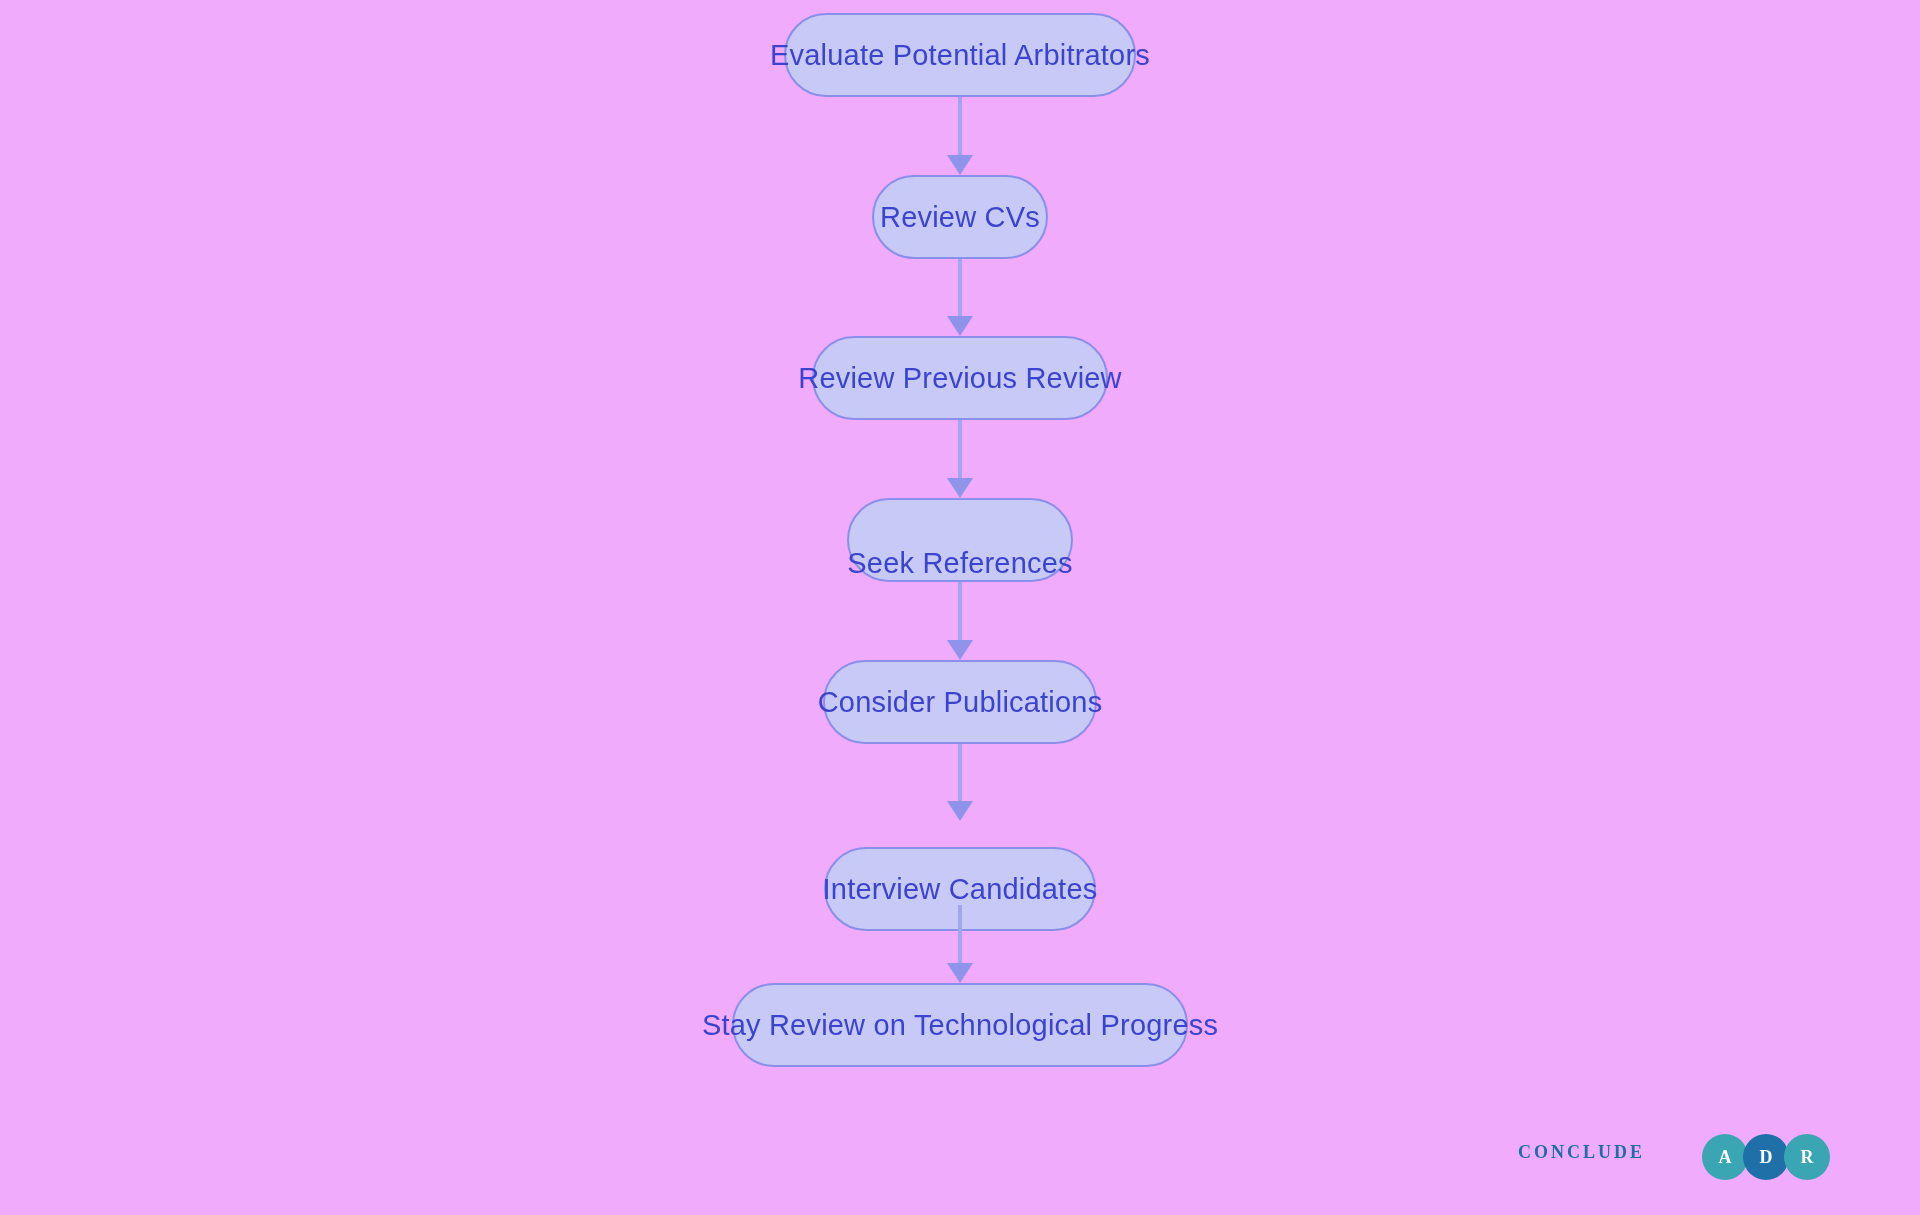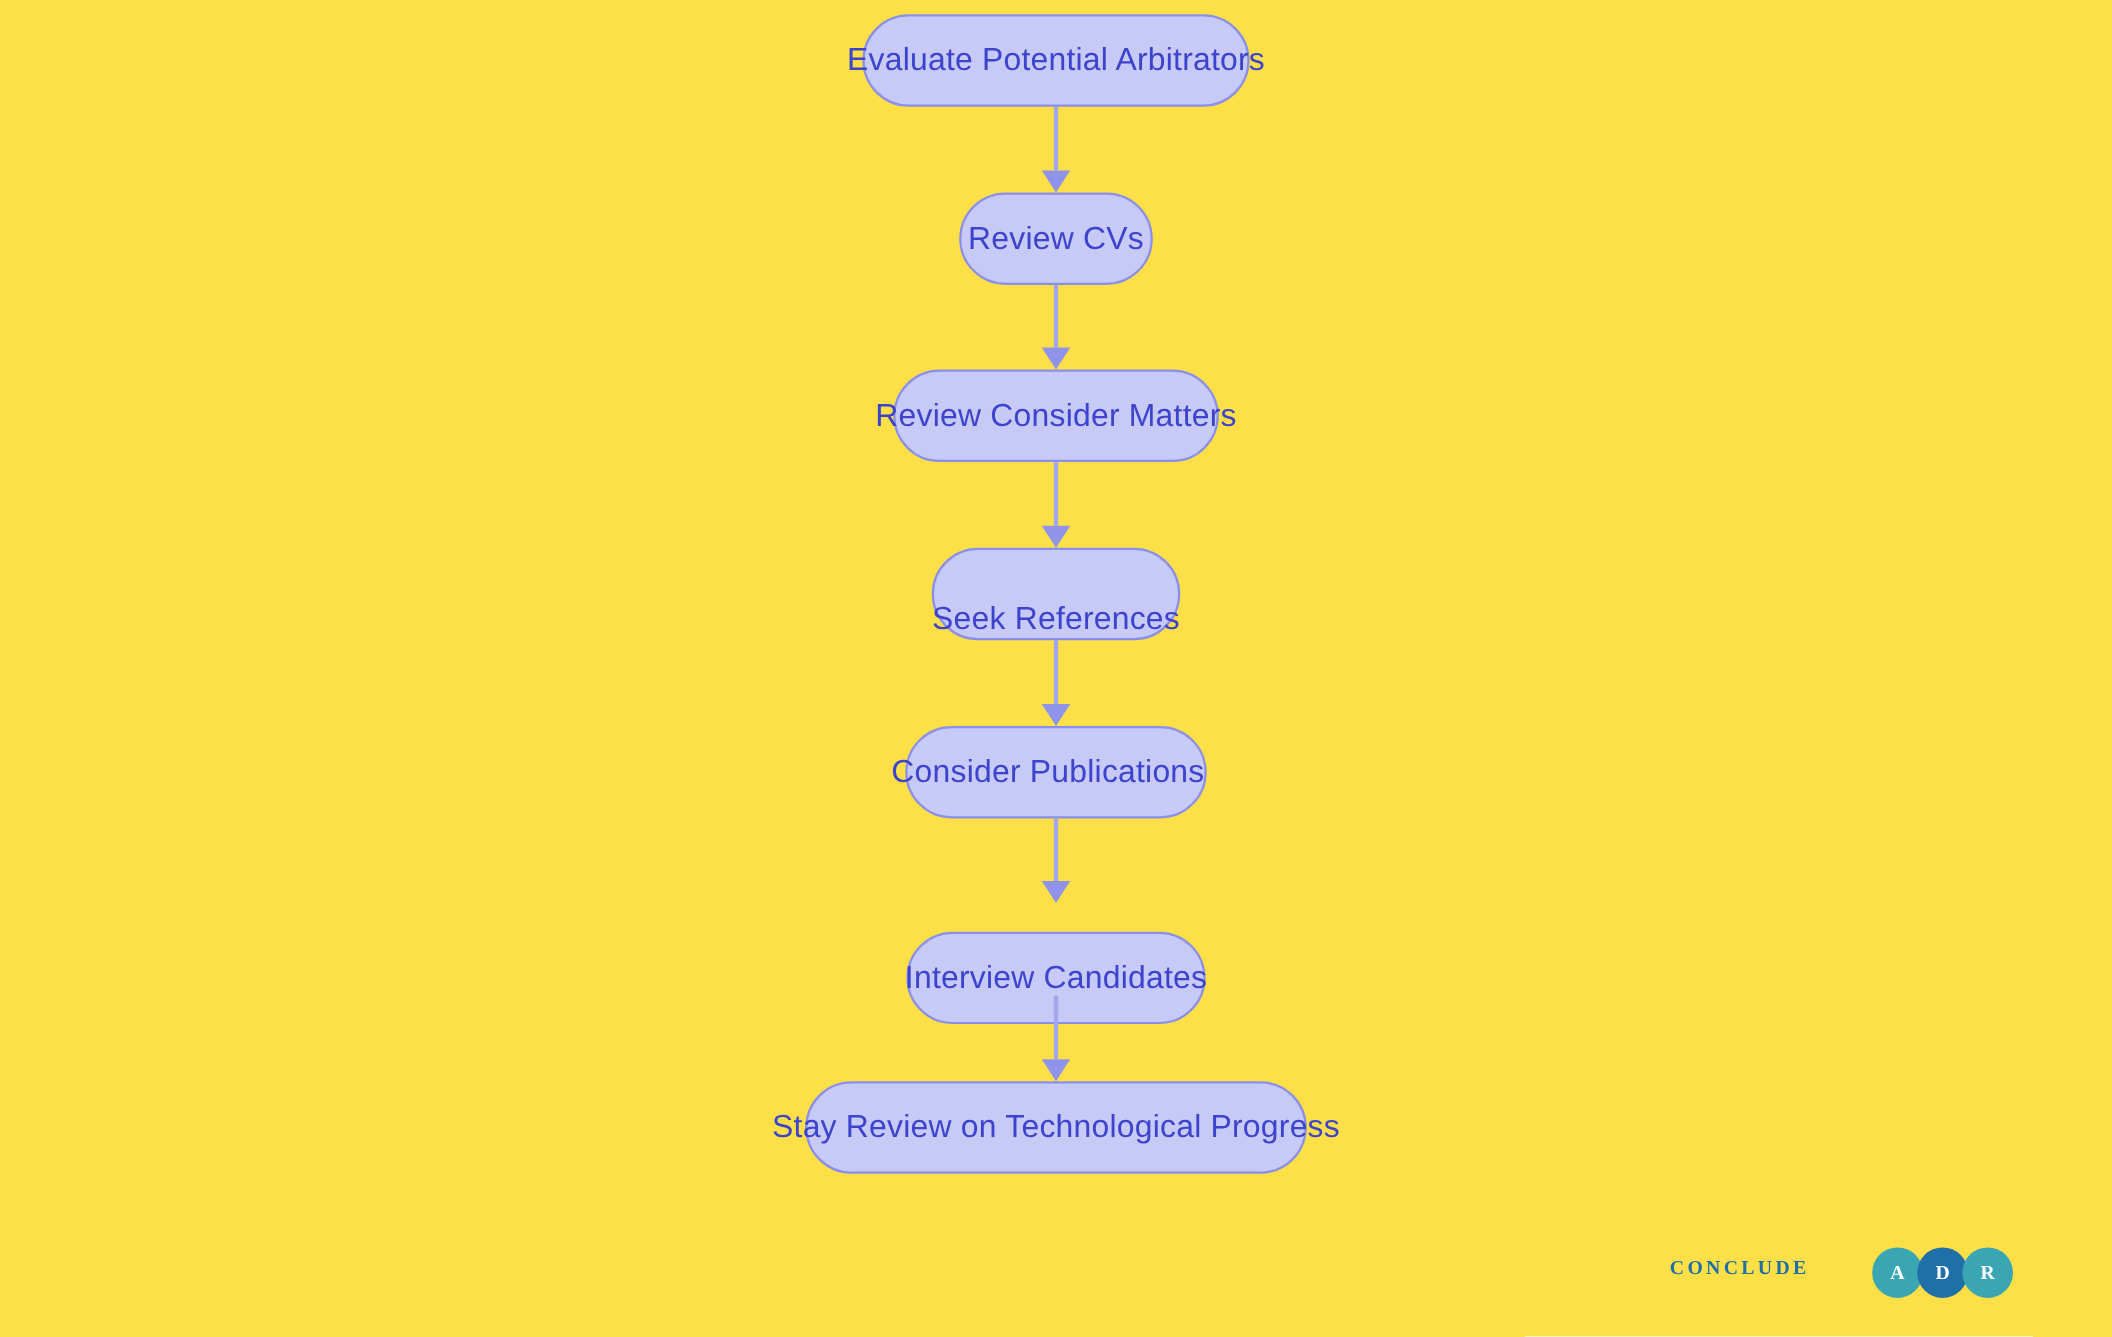--- a/index.html
+++ b/index.html
@@ -4,21 +4,21 @@
 <style>
   html, body {
     margin: 0;
     padding: 0;
     background: #ffffff;
   }
   .canvas {
     position: relative;
     width: 1920px;
     height: 1215px;
-    background: #fde047;
+    background: #f0abfc;
     overflow: hidden;
     font-family: "Liberation Sans", sans-serif;
     text-decoration: underline;
   }
 
   
   .node {
     position: absolute;
     height: 84px;
     box-sizing: border-box;
@@ -98,26 +98,26 @@
 
 <div class="canvas">
   <div id="flow">
       <div class="node" style="width: 352px; left: 784px; top: 13px;">
         <span>Evaluate Potential Arbitrators</span>
       </div>
       <div class="node" style="width: 176px; left: 872px; top: 175px; text-align: center;">
         <span>Review CVs</span>
       </div>
       <div class="node" style="width: 296px; left: 812px; top: 336px;">
-        <span>Review Consider Matters</span>
+        <span>Review Previous Review</span>
       </div>
       <div class="node" style="width: 226px; left: 847px; top: 498px; align-items: flex-end;">
         <span>Seek References</span>
       </div>
-      <div class="node" style="width: 274px; left: 823px; top: 660px; justify-content: flex-end;">
+      <div class="node" style="width: 274px; left: 823px; top: 660px;">
         <span>Consider Publications</span>
       </div>
       <div class="node" style="width: 272px; left: 824px; top: 847px;">
         <span>Interview Candidates</span>
       </div>
       <div class="node" style="width: 456px; left: 732px; top: 983px;">
         <span>Stay Review on Technological Progress</span>
       </div>
       <div class="arrow" style="left: 947px; top: 97px; height: 78px;">
         <div class="arrow-stem"></div>

